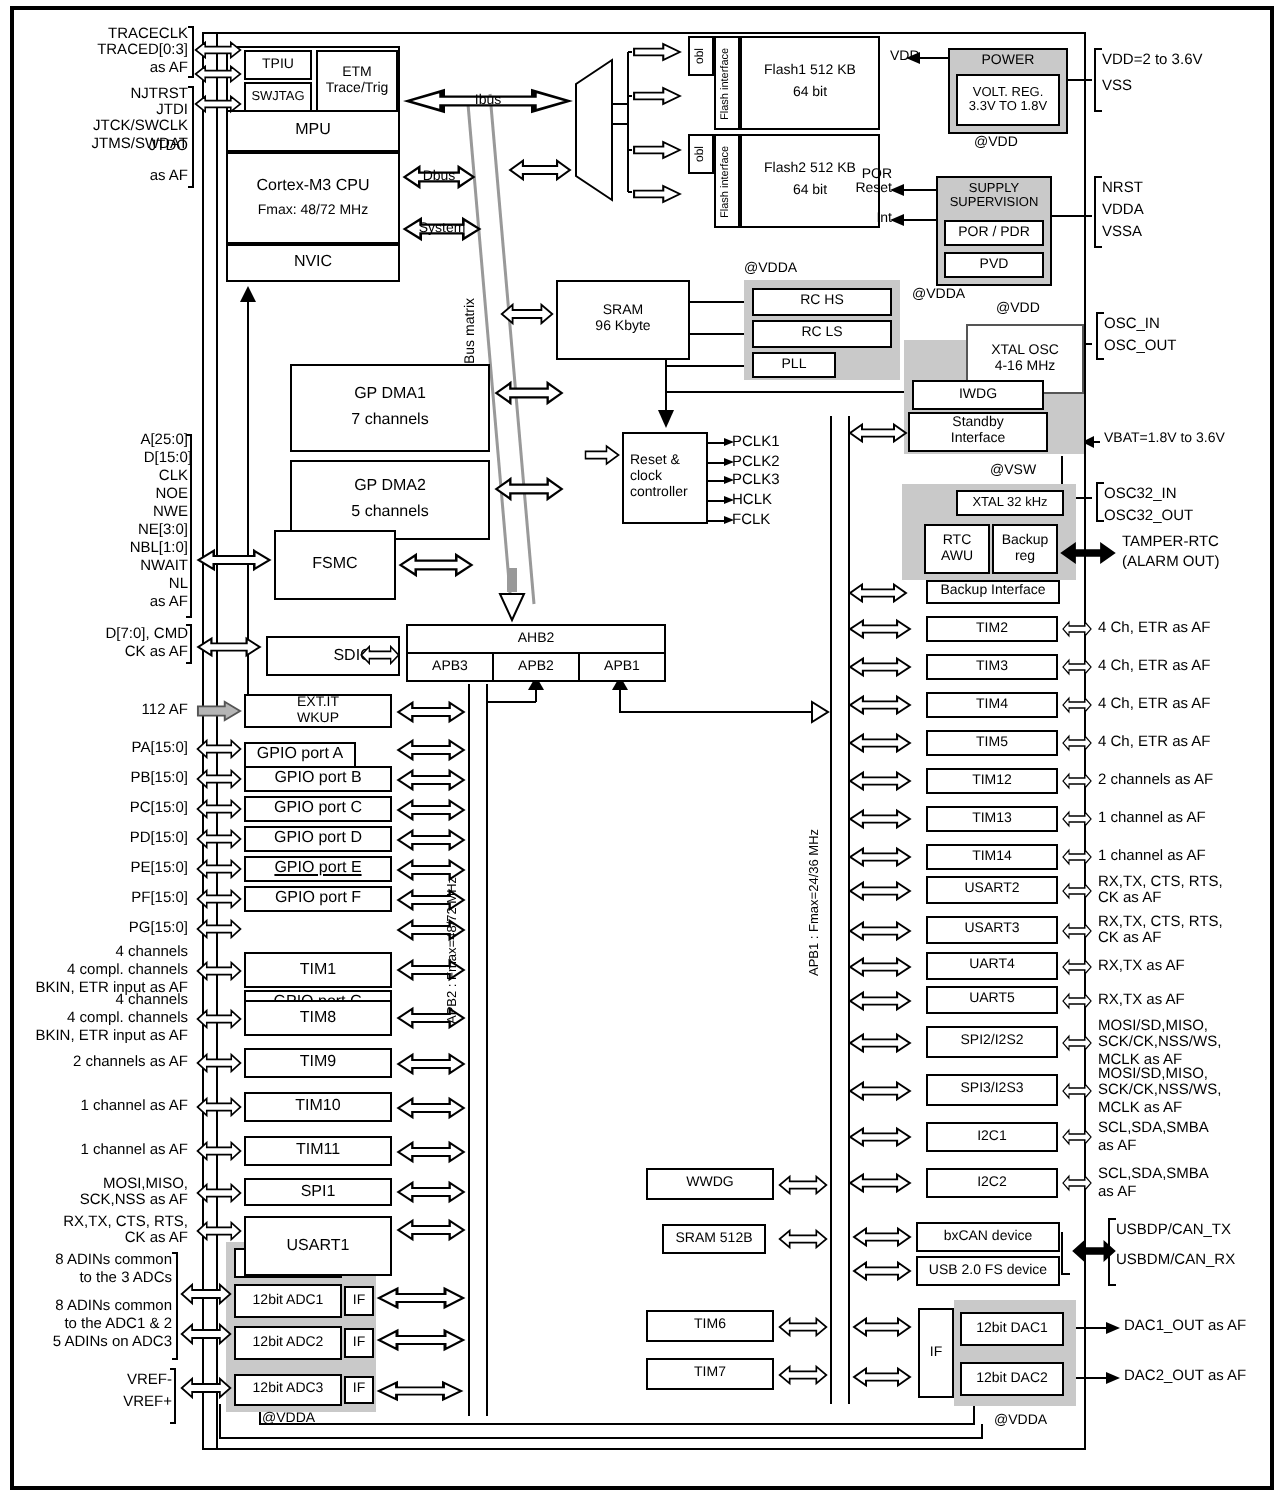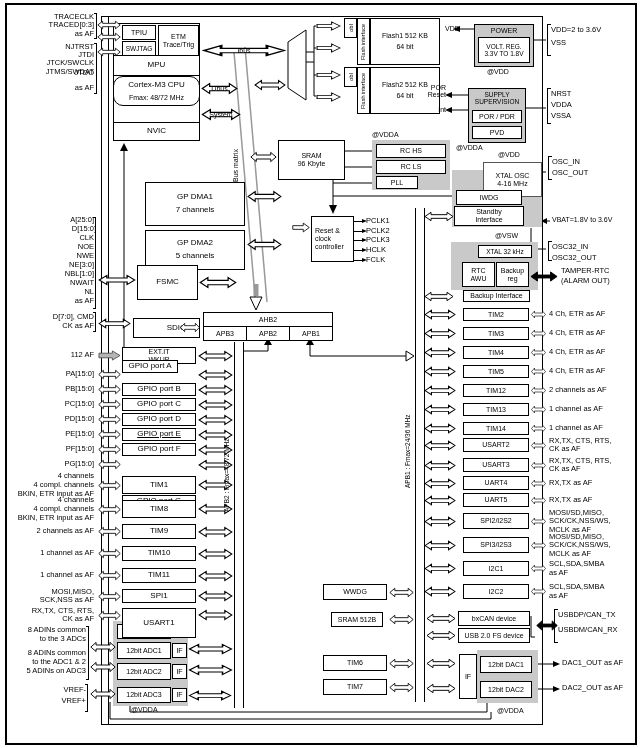--- a/index.html
+++ b/index.html
@@ -97,21 +97,21 @@
   <div class="rail" style="left:108px;top:16px;height:709px;"></div>
 
   <div class="b" style="left:113px;top:23px;width:87px;height:118px;"></div>
   <div class="b f7" style="left:122px;top:25px;width:34px;height:15px;">TPIU</div>
   <div class="b f65" style="left:122px;top:41px;width:34px;height:15px;">SWJTAG</div>
   <div class="b f7" style="left:158px;top:25px;width:41px;height:31px;">
     <div>ETM</div>
     <div>Trace/Trig</div>
   </div>
   <div class="b" style="left:113px;top:55px;width:87px;height:21px;">MPU</div>
-  <div class="b" style="left:113px;top:76px;width:87px;height:30px;border-radius:10px;">
+  <div class="b" style="left:113px;top:76px;width:87px;height:46px;">
     <div>Cortex-M3 CPU</div>
     <div class="f7" style="margin-top:4px">Fmax: 48/72 MHz</div>
   </div>
   <div class="b" style="left:113px;top:122px;width:87px;height:19px;">NVIC</div>
 
   <div class="lbl c f7" style="left:201px;top:47px;width:86px;">Ibus</div>
   <div class="lbl c f7" style="left:201px;top:85px;width:37px;">Dbus</div>
   <div class="lbl c f7" style="left:201px;top:111px;width:40px;">System</div>
   <div class="lbl vt f7" style="left:232px;top:134px;height:48px;">Bus matrix</div>
 
@@ -253,21 +253,21 @@
     </div>
     <svg class="arr" style="left:198px;top:349.5px;width:35px;height:12px" viewBox="0 0 30 12" preserveAspectRatio="none">
       <use href="#da"></use>
     </svg>
     <div class="lbl r" style="left:2px;top:370.3px;width:92px;">
       <div>PA[15:0]</div>
     </div>
     <svg class="arr" style="left:98px;top:369px;width:23px;height:11px" viewBox="0 0 30 12" preserveAspectRatio="none">
       <use href="#da"></use>
     </svg>
-    <div class="b" style="left:122px;top:360px;width:56px;height:13px;">
+    <div class="b" style="left:122px;top:371px;width:56px;height:13px;">
       <div>GPIO port A</div>
     </div>
     <svg class="arr" style="left:198px;top:368.5px;width:35px;height:12px" viewBox="0 0 30 12" preserveAspectRatio="none">
       <use href="#da"></use>
     </svg>
     <div class="lbl r" style="left:2px;top:385.3px;width:92px;">
       <div>PB[15:0]</div>
     </div>
     <svg class="arr" style="left:98px;top:384px;width:23px;height:11px" viewBox="0 0 30 12" preserveAspectRatio="none">
       <use href="#da"></use>

